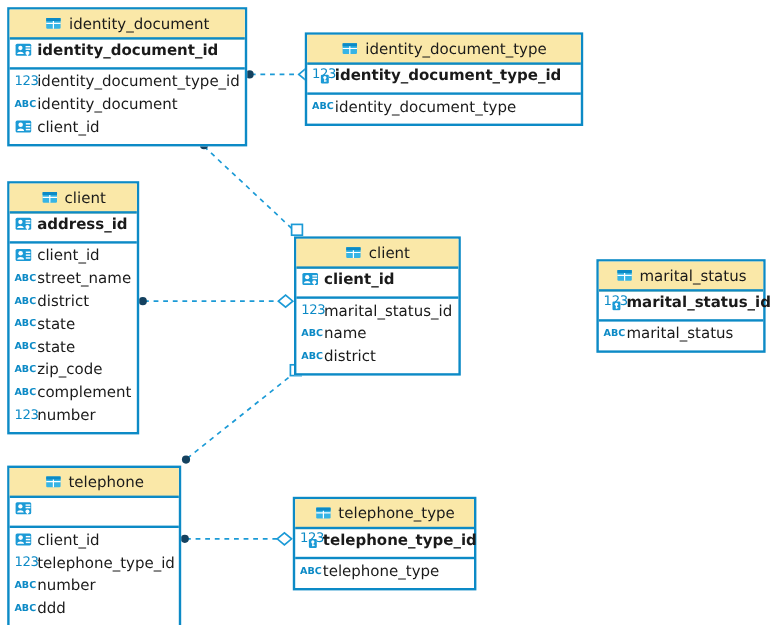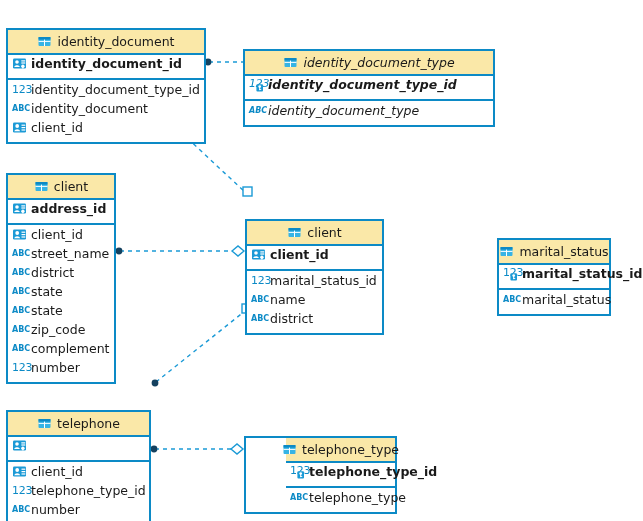--- a/index.html
+++ b/index.html
@@ -34,21 +34,20 @@
     z-index: 1;
   }
 
   
   .entity {
     position: absolute;
     box-sizing: border-box;
     border: 2px solid #0c8ac6;
     background: #ffffff;
     z-index: 2;
-    margin-top: 22px;
   }
   .entity-header {
     background: #fae8a8;
     border-bottom: 2px solid #0c8ac6;
     height: 23px;
     line-height: 23px;
     text-align: center;
     font-size: 12.5px;
     color: #1a1a1a;
     white-space: nowrap;
@@ -187,21 +186,21 @@
                 <path d="M 2.3 11.2 C 2.7 8.5 7.7 8.5 8.1 11.2 Z" fill="#ffffff"></path>
                 <rect x="9.5" y="4.6" width="3.8" height="1.2" fill="#ffffff"></rect>
                 <rect x="9.5" y="7" width="3.8" height="1.2" fill="#ffffff"></rect>
                 <rect x="9.5" y="9.4" width="3.8" height="1.2" fill="#ffffff"></rect>
               </svg>
             </span>
             <span class="field-label">client_id</span>
           </div>
         </div>
       </div>
-      <div class="entity" style="left: 243px; top: 27px; width: 252px; font-style: italic;">
+      <div class="entity" style="left: 254px; top: 27px; width: 232px;">
         <div class="entity-header">
           <span class="icn">
             <svg width="15" height="15" viewBox="0 0 15 15">
               <rect x="1.5" y="3" width="12" height="9" rx="1" fill="#36b4e5"></rect>
               <rect x="1.5" y="3" width="12" height="2.6" fill="#0c8ac6"></rect>
               <line x1="1.5" y1="7.4" x2="13.5" y2="7.4" stroke="#ffffff" stroke-width="1"></line>
               <line x1="7.5" y1="5.6" x2="7.5" y2="12" stroke="#ffffff" stroke-width="1"></line>
             </svg>
           </span>
           <span>identity_document_type</span>
@@ -335,21 +334,21 @@
           <div class="field">
             <span class="icn abc-txt">ABC</span>
             <span class="field-label">name</span>
           </div>
           <div class="field">
             <span class="icn abc-txt">ABC</span>
             <span class="field-label">district</span>
           </div>
         </div>
       </div>
-      <div class="entity" style="left: 497px; top: 216px; width: 114px;">
+      <div class="entity" style="left: 497px; top: 216px; width: 141px;">
         <div class="entity-header">
           <span class="icn">
             <svg width="15" height="15" viewBox="0 0 15 15">
               <rect x="1.5" y="3" width="12" height="9" rx="1" fill="#36b4e5"></rect>
               <rect x="1.5" y="3" width="12" height="2.6" fill="#0c8ac6"></rect>
               <line x1="1.5" y1="7.4" x2="13.5" y2="7.4" stroke="#ffffff" stroke-width="1"></line>
               <line x1="7.5" y1="5.6" x2="7.5" y2="12" stroke="#ffffff" stroke-width="1"></line>
             </svg>
           </span>
           <span>marital_status</span>
@@ -423,21 +422,21 @@
           <div class="field">
             <span class="icn abc-txt">ABC</span>
             <span class="field-label">number</span>
           </div>
           <div class="field">
             <span class="icn abc-txt">ABC</span>
             <span class="field-label">ddd</span>
           </div>
         </div>
       </div>
-      <div class="entity" style="left: 244px; top: 414px; width: 153px; padding-left: 40px;">
+      <div class="entity" style="left: 244px; top: 414px; width: 153px;">
         <div class="entity-header">
           <span class="icn">
             <svg width="15" height="15" viewBox="0 0 15 15">
               <rect x="1.5" y="3" width="12" height="9" rx="1" fill="#36b4e5"></rect>
               <rect x="1.5" y="3" width="12" height="2.6" fill="#0c8ac6"></rect>
               <line x1="1.5" y1="7.4" x2="13.5" y2="7.4" stroke="#ffffff" stroke-width="1"></line>
               <line x1="7.5" y1="5.6" x2="7.5" y2="12" stroke="#ffffff" stroke-width="1"></line>
             </svg>
           </span>
           <span>telephone_type</span>

